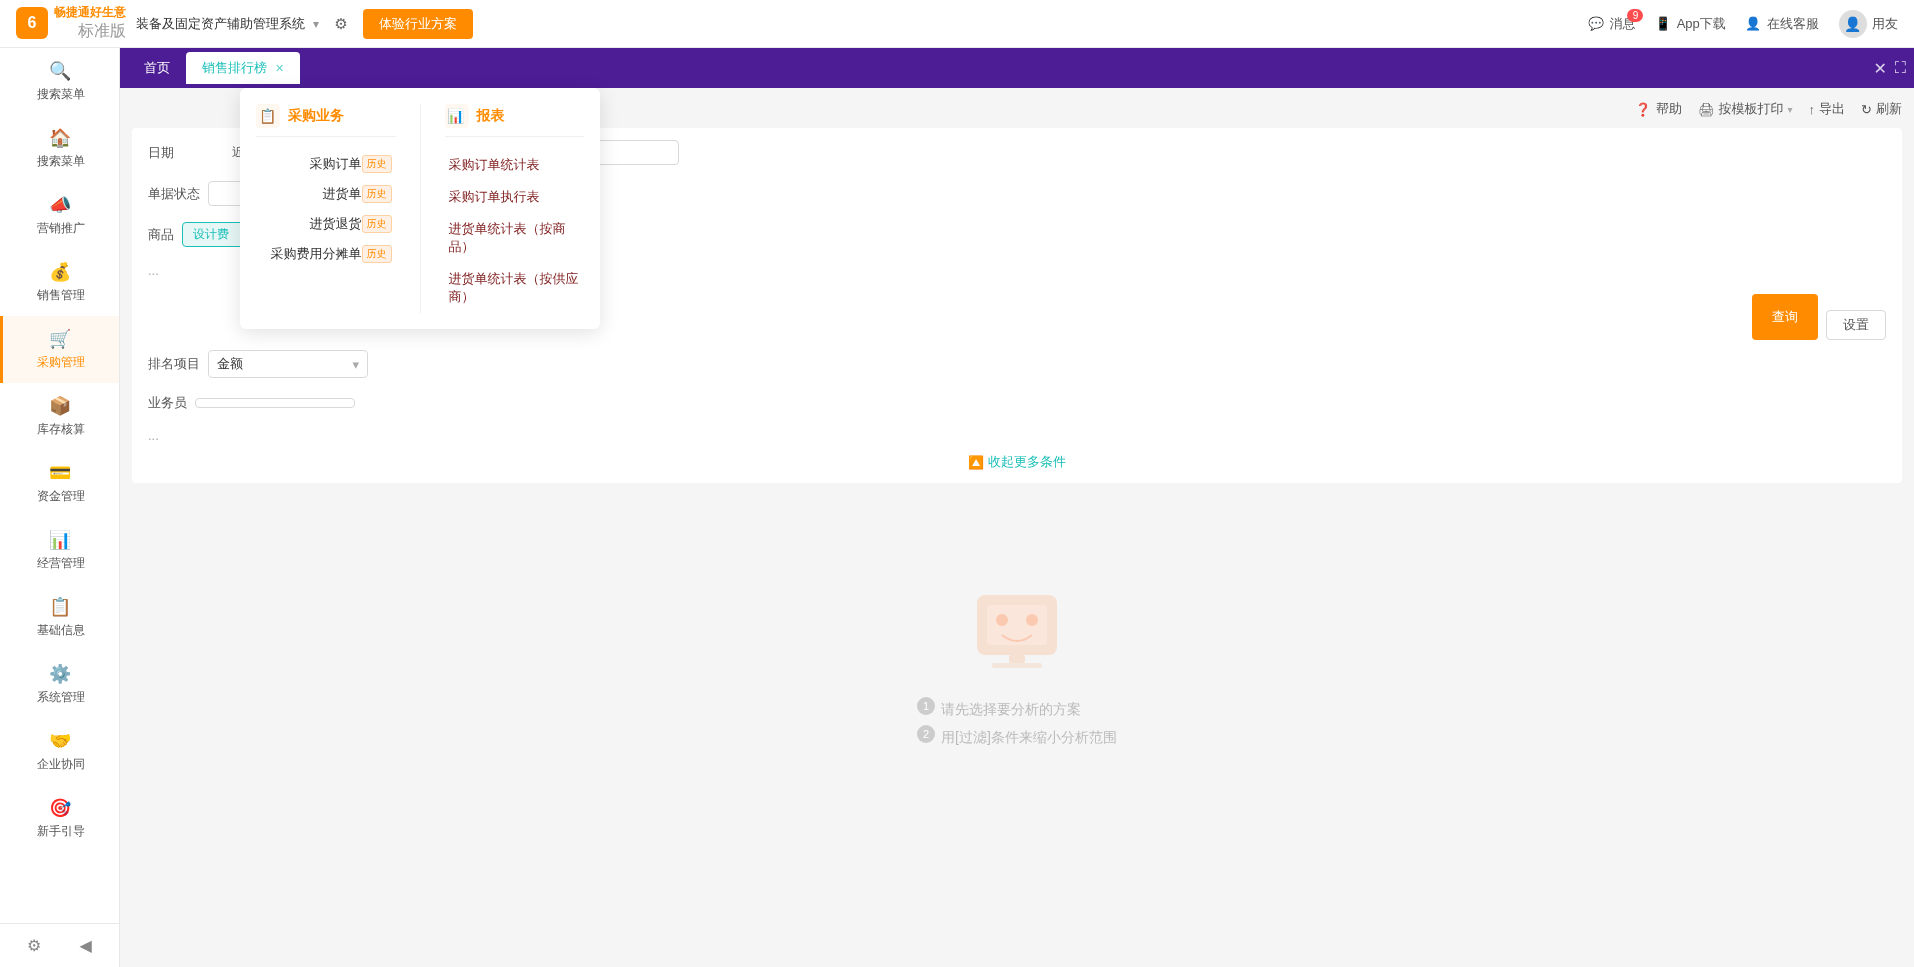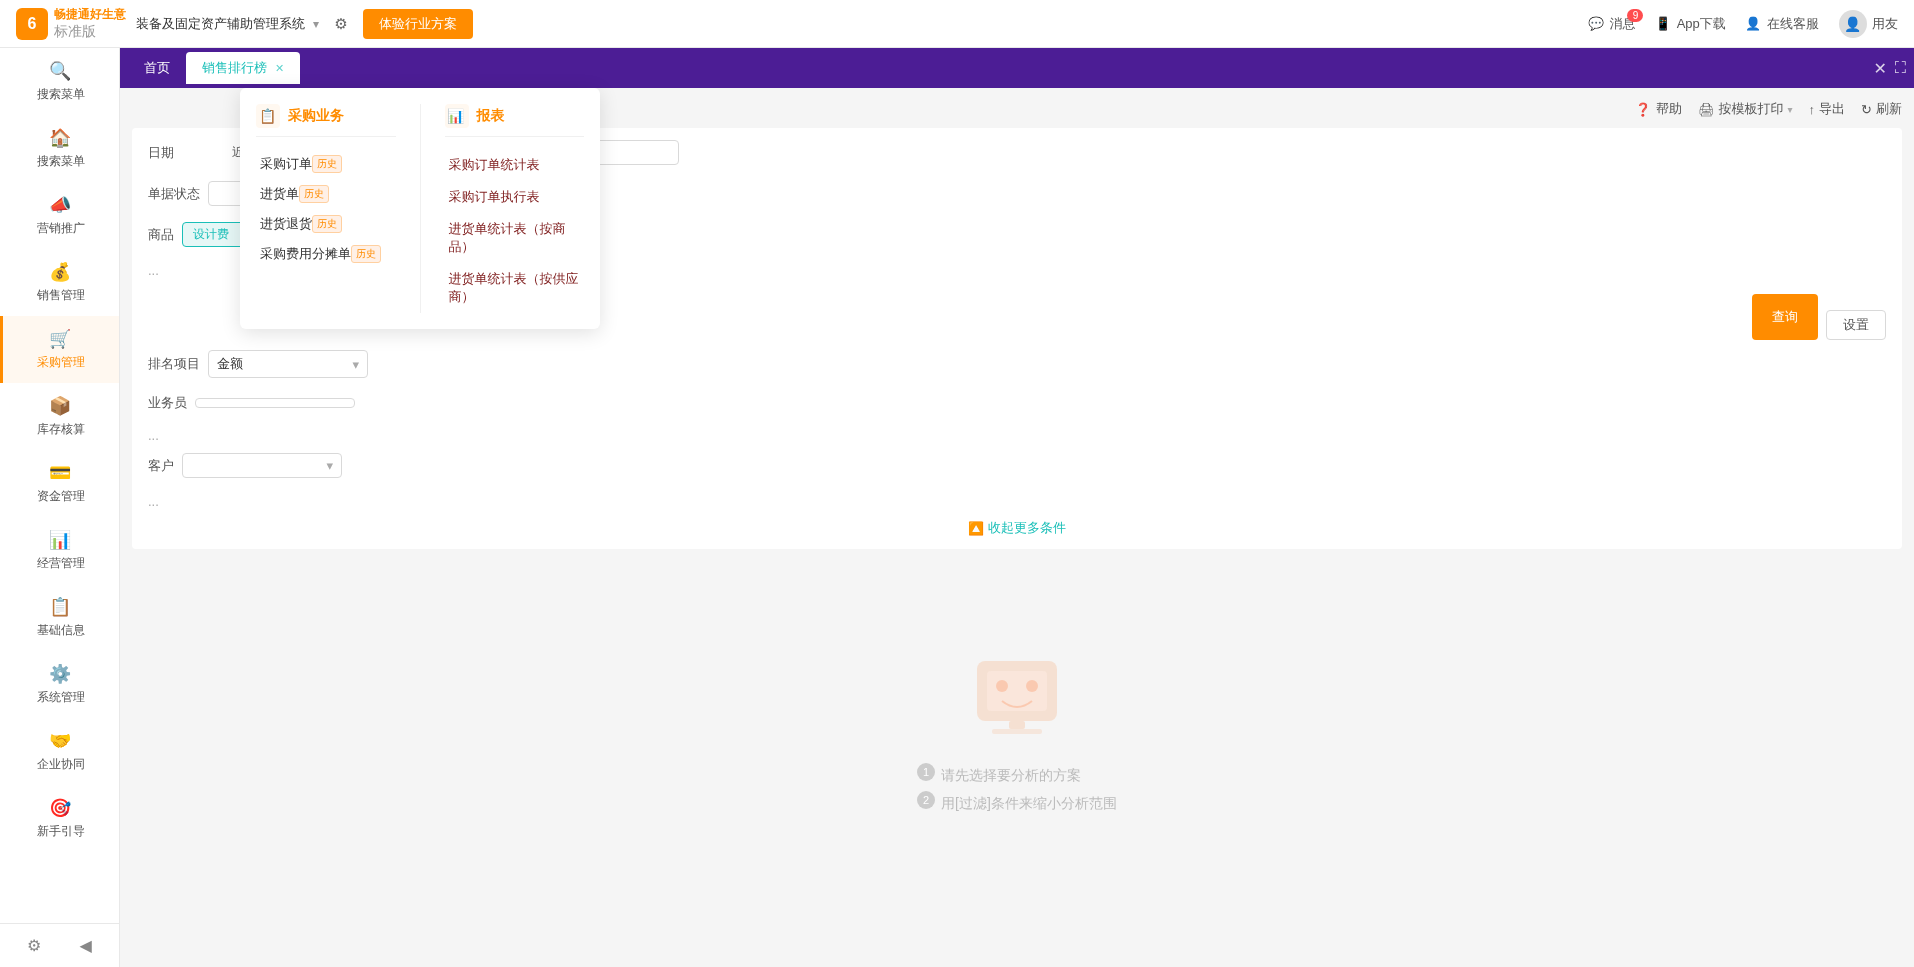--- a/index.html
+++ b/index.html
@@ -33,21 +33,21 @@
       font-size: 16px;
       font-weight: bold;
       margin-right: 6px;
     }
     .logo-text {
       font-size: 11px;
       color: #666;
       line-height: 1.3;
     }
     .logo-text .main { color: #ff8c00; font-weight: bold; font-size: 12px; }
-    .logo-text .sub { color: #999; font-size: 14px; }
+    .logo-text .sub { color: #999; font-size: 16px; text-align: right; }
     .system-title-area {
       display: flex;
       align-items: center;
       gap: 8px;
       flex: 1;
     }
     .system-title {
       font-size: 13px;
       color: #333;
     }
@@ -390,21 +390,21 @@
       background: #fff8f0;
       border-radius: 4px;
       display: flex;
       align-items: center;
       justify-content: center;
       font-size: 14px;
     }
     .menu-item-row {
       display: flex;
       align-items: center;
-      justify-content: flex-start;
+      justify-content: flex-end;
       padding: 6px 4px;
       cursor: pointer;
       border-radius: 3px;
       font-family: Liberation Serif, serif;
     }
     .menu-item-name {
       color: #333;
       font-size: 13px;
     }
     .history-badge {
@@ -619,30 +619,20 @@
           </div>
           <div class="filter-item">
             <span class="filter-label">业务员</span>
             <div class="filter-input" style="min-width:160px;">
               <span style="flex:1;"></span>
             </div>
           </div>
           <span class="dots">...</span>
         </div>
 
-        <div class="filter-row">
-          <div class="filter-item">
-            <span class="filter-label">客户</span>
-            <div class="filter-input" style="min-width:160px;">
-              <span style="flex:1;"></span>
-              <span class="arrow">▾</span>
-            </div>
-          </div>
-          <span class="dots">...</span>
-        </div>
 
         <div style="display:flex; justify-content:center; margin-top:6px;">
           <span class="collapse-link">
             <span>🔼</span>
             <span>收起更多条件</span>
           </span>
         </div>
       </div>
 
       <div class="empty-state">

